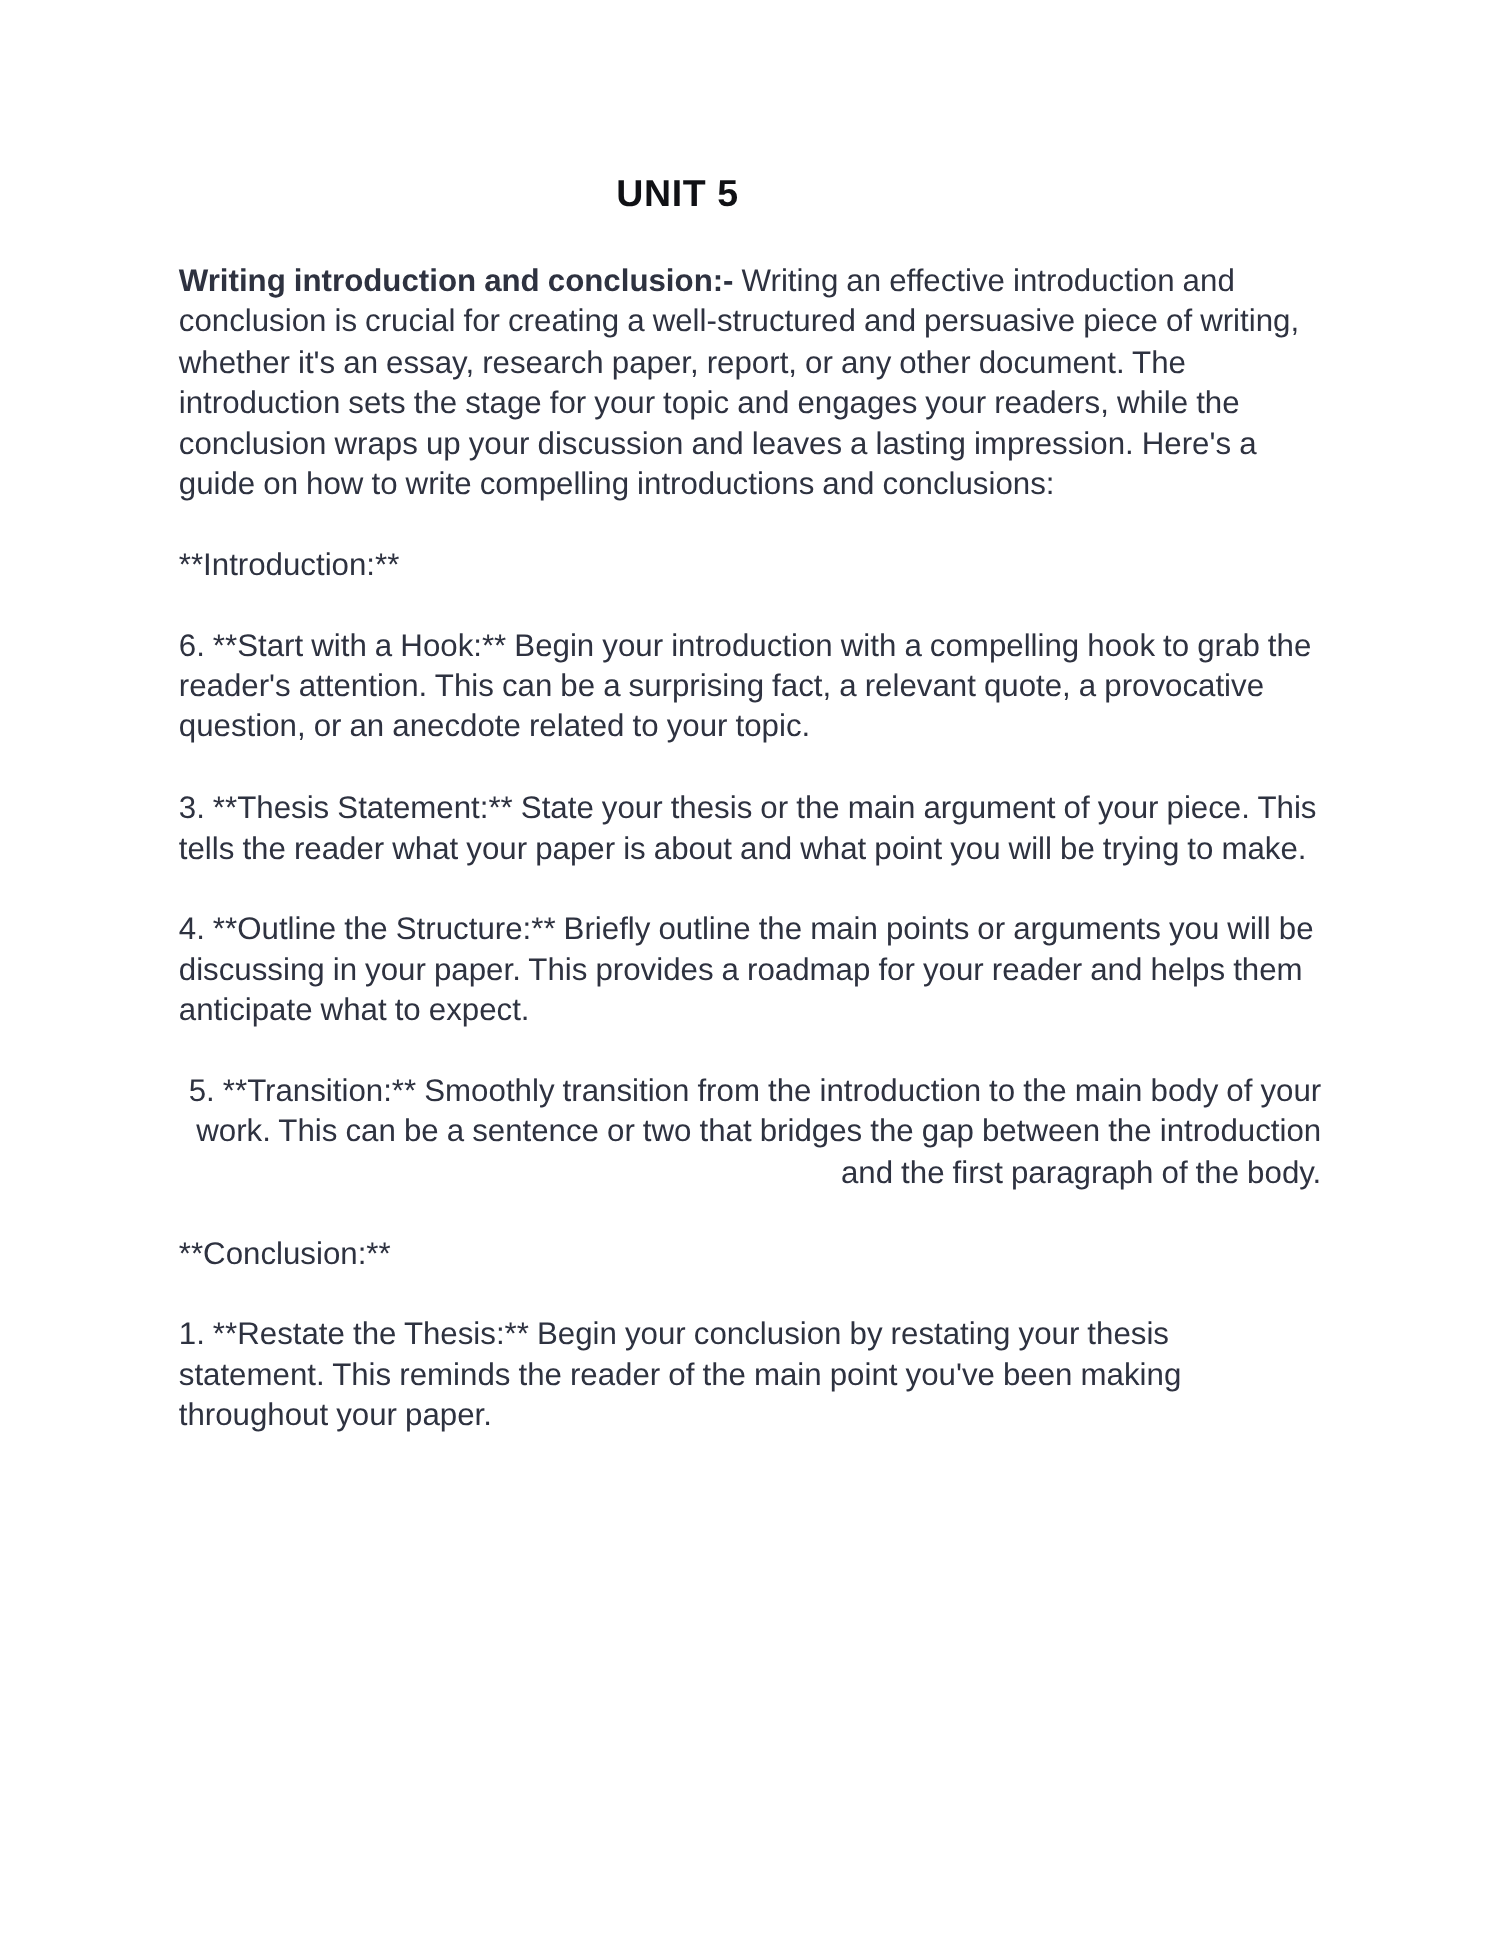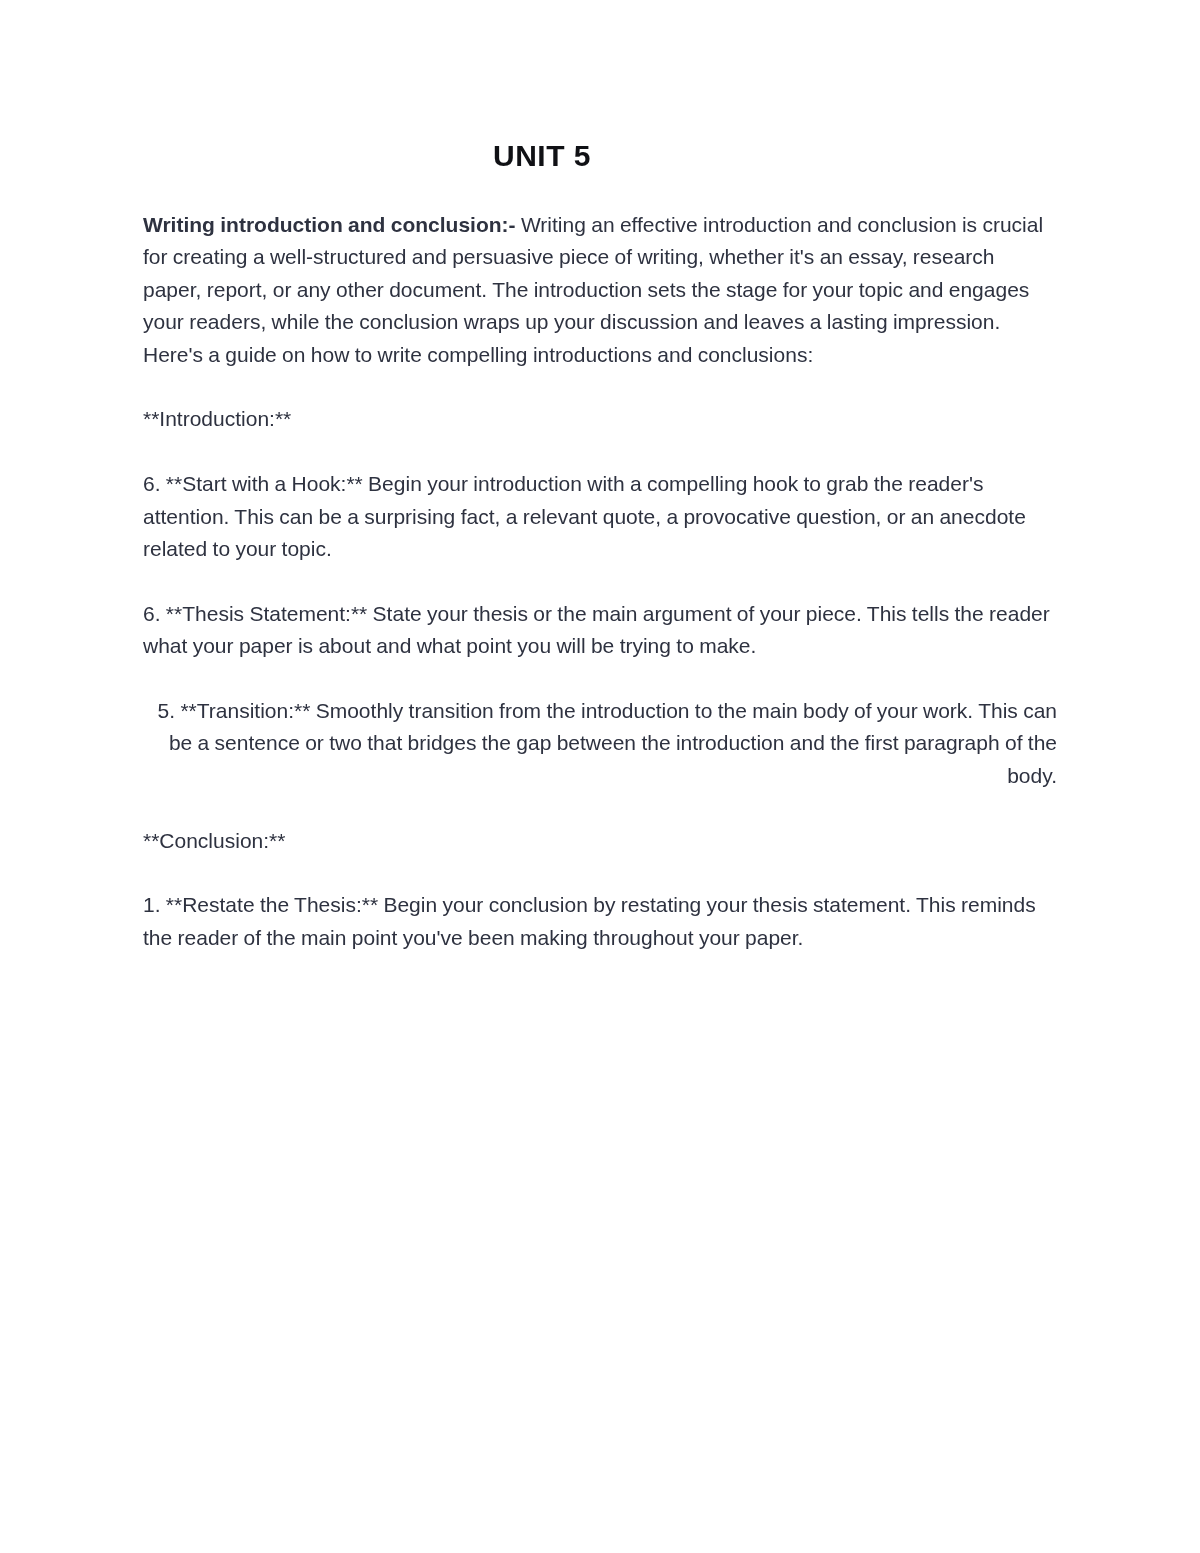--- a/index.html
+++ b/index.html
@@ -31,21 +31,21 @@
     display: inline-block;
     margin: 0;
     font-size: 30px;
     line-height: 40px;
     font-weight: 700;
     color: #101115;
     letter-spacing: 0.5px;
   }
   .doc-body p {
     margin: 0 0 32.4px 0;
-    font-size: 21px;
+    font-size: 25px;
     line-height: 32.4px;
     font-weight: 400;
     color: #2e3240;
     word-spacing: -0.5px;
   }
   .doc-body p strong {
     font-weight: 700;
     color: #2e3240;
   }
 </style>
@@ -53,18 +53,19 @@
 <body style="background: rgb(255, 255, 255);">
 
 <div class="doc-page">
   <div class="title-wrap">
     <h1 class="doc-title" style="color: rgb(16, 17, 21);">UNIT 5</h1>
   </div>
   <div class="doc-body">
       <p style="color: rgb(46, 50, 64);"><strong>Writing introduction and conclusion:-</strong> Writing an effective introduction and conclusion is crucial for creating a well-structured and persuasive piece of writing, whether it's an essay, research paper, report, or any other document. The introduction sets the stage for your topic and engages your readers, while the conclusion wraps up your discussion and leaves a lasting impression. Here's a guide on how to write compelling introductions and conclusions:</p>
       <p style="color: rgb(46, 50, 64);">**Introduction:**</p>
       <p style="color: rgb(46, 50, 64);">6. **Start with a Hook:** Begin your introduction with a compelling hook to grab the reader's attention. This can be a surprising fact, a relevant quote, a provocative question, or an anecdote related to your topic.</p>
-      <p style="color: rgb(46, 50, 64);">6. **Thesis Statement:** State your thesis or the main argument of your piece. This tells the reader what your paper is about and what point you will be trying to make.</p>
+      <p style="color: rgb(46, 50, 64);">3. **Thesis Statement:** State your thesis or the main argument of your piece. This tells the reader what your paper is about and what point you will be trying to make.</p>
+      <p style="color: rgb(46, 50, 64);">4. **Outline the Structure:** Briefly outline the main points or arguments you will be discussing in your paper. This provides a roadmap for your reader and helps them anticipate what to expect.</p>
       <p style="color: rgb(46, 50, 64); text-align: right;">5. **Transition:** Smoothly transition from the introduction to the main body of your work. This can be a sentence or two that bridges the gap between the introduction and the first paragraph of the body.</p>
       <p style="color: rgb(46, 50, 64); margin-top: 32px;">**Conclusion:**</p>
       <p style="color: rgb(46, 50, 64);">1. **Restate the Thesis:** Begin your conclusion by restating your thesis statement. This reminds the reader of the main point you've been making throughout your paper.</p>
     </div>
 </div>
 
 </body></html>

